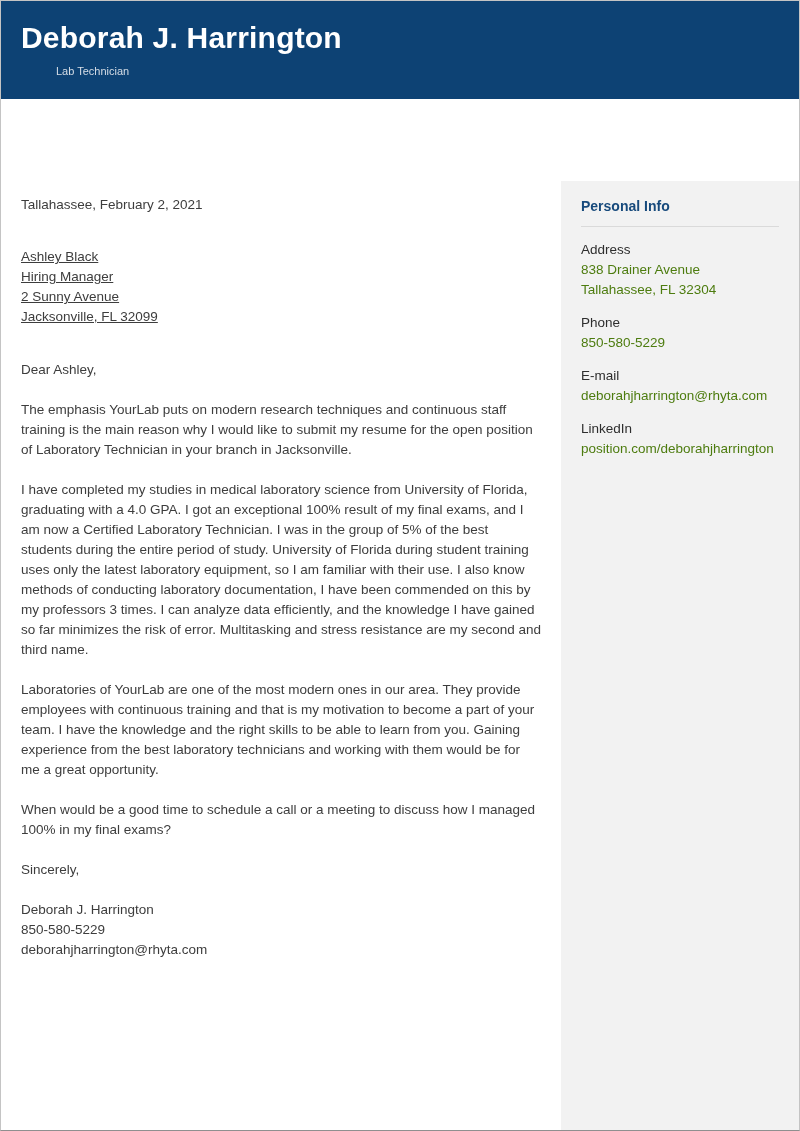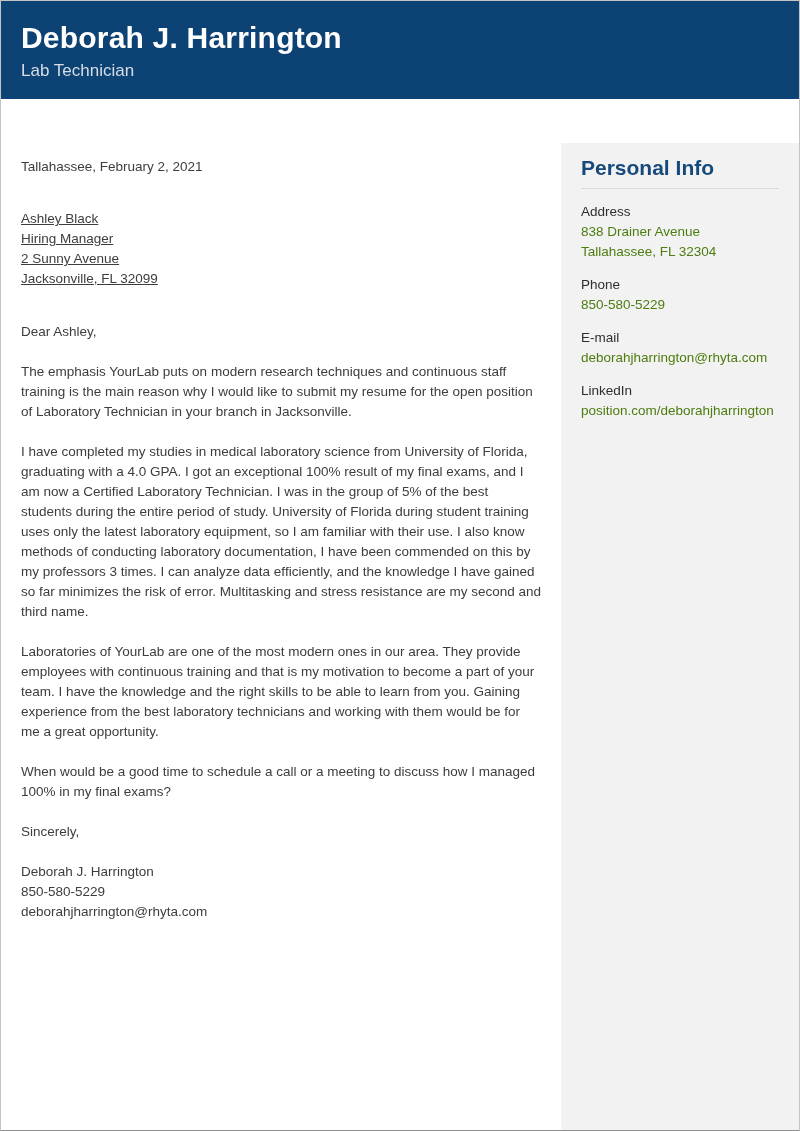--- a/index.html
+++ b/index.html
@@ -11,40 +11,42 @@
   }
   .page {
     width: 800px;
     height: 1131px;
     background: #ffffff;
     border: 1px solid #c4c4c4;
     border-bottom-color: #8f8f8f;
     display: flex;
     flex-direction: column;
     overflow: hidden;
+    gap: 38px;
   }
   
   .header {
     background: #0d4274;
     padding: 17px 20px 16px 20px;
     flex: 0 0 auto;
   }
   .header h1 {
     color: #ffffff;
     font-size: 30px;
     font-weight: bold;
     line-height: 40px;
     letter-spacing: 0.2px;
   }
   .header .subtitle {
     color: #d5dde6;
-    font-size: 17px;
+    font-size: 11px;
     line-height: 24px;
     margin-top: 1px;
     font-weight: normal;
+    margin-left: 35px;
   }
   
   .content {
     display: flex;
     flex: 1 1 auto;
     align-items: stretch;
     margin-top: 44px;
   }
   .main {
     width: 560px;
@@ -60,21 +62,21 @@
   .salutation { margin-top: 33px !important; }
   .signature { margin-top: 20px; }
   
   .sidebar {
     flex: 1 1 auto;
     background: #f2f2f2;
     padding: 14px 20px 20px 20px;
   }
   .sidebar h2 {
     color: #174a7c;
-    font-size: 21px;
+    font-size: 14px;
     font-weight: bold;
     line-height: 22px;
     padding-bottom: 9px;
     border-bottom: 1px solid #dadada;
     margin-bottom: 13px;
   }
   .sidebar .group { margin-bottom: 13px; }
   .sidebar .label {
     font-weight: normal;
     color: #2e2e2e;

